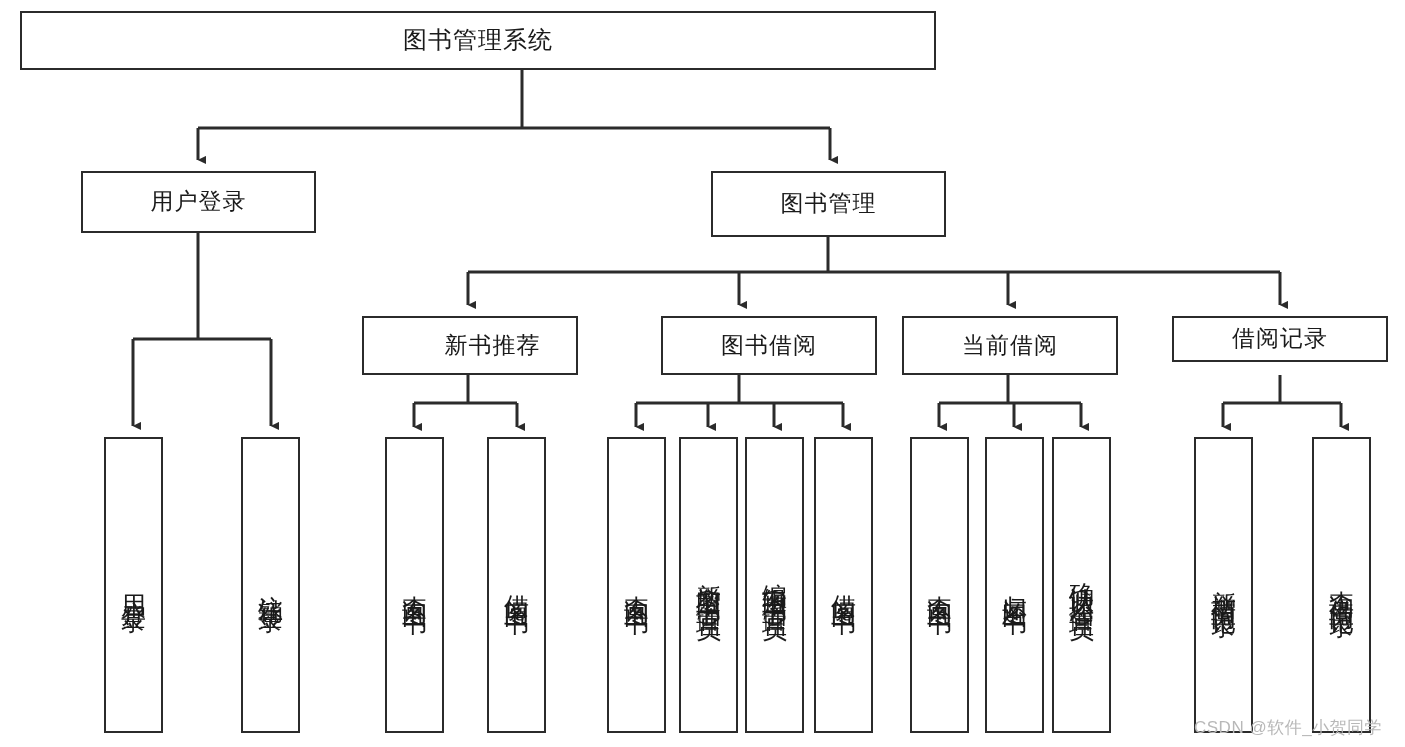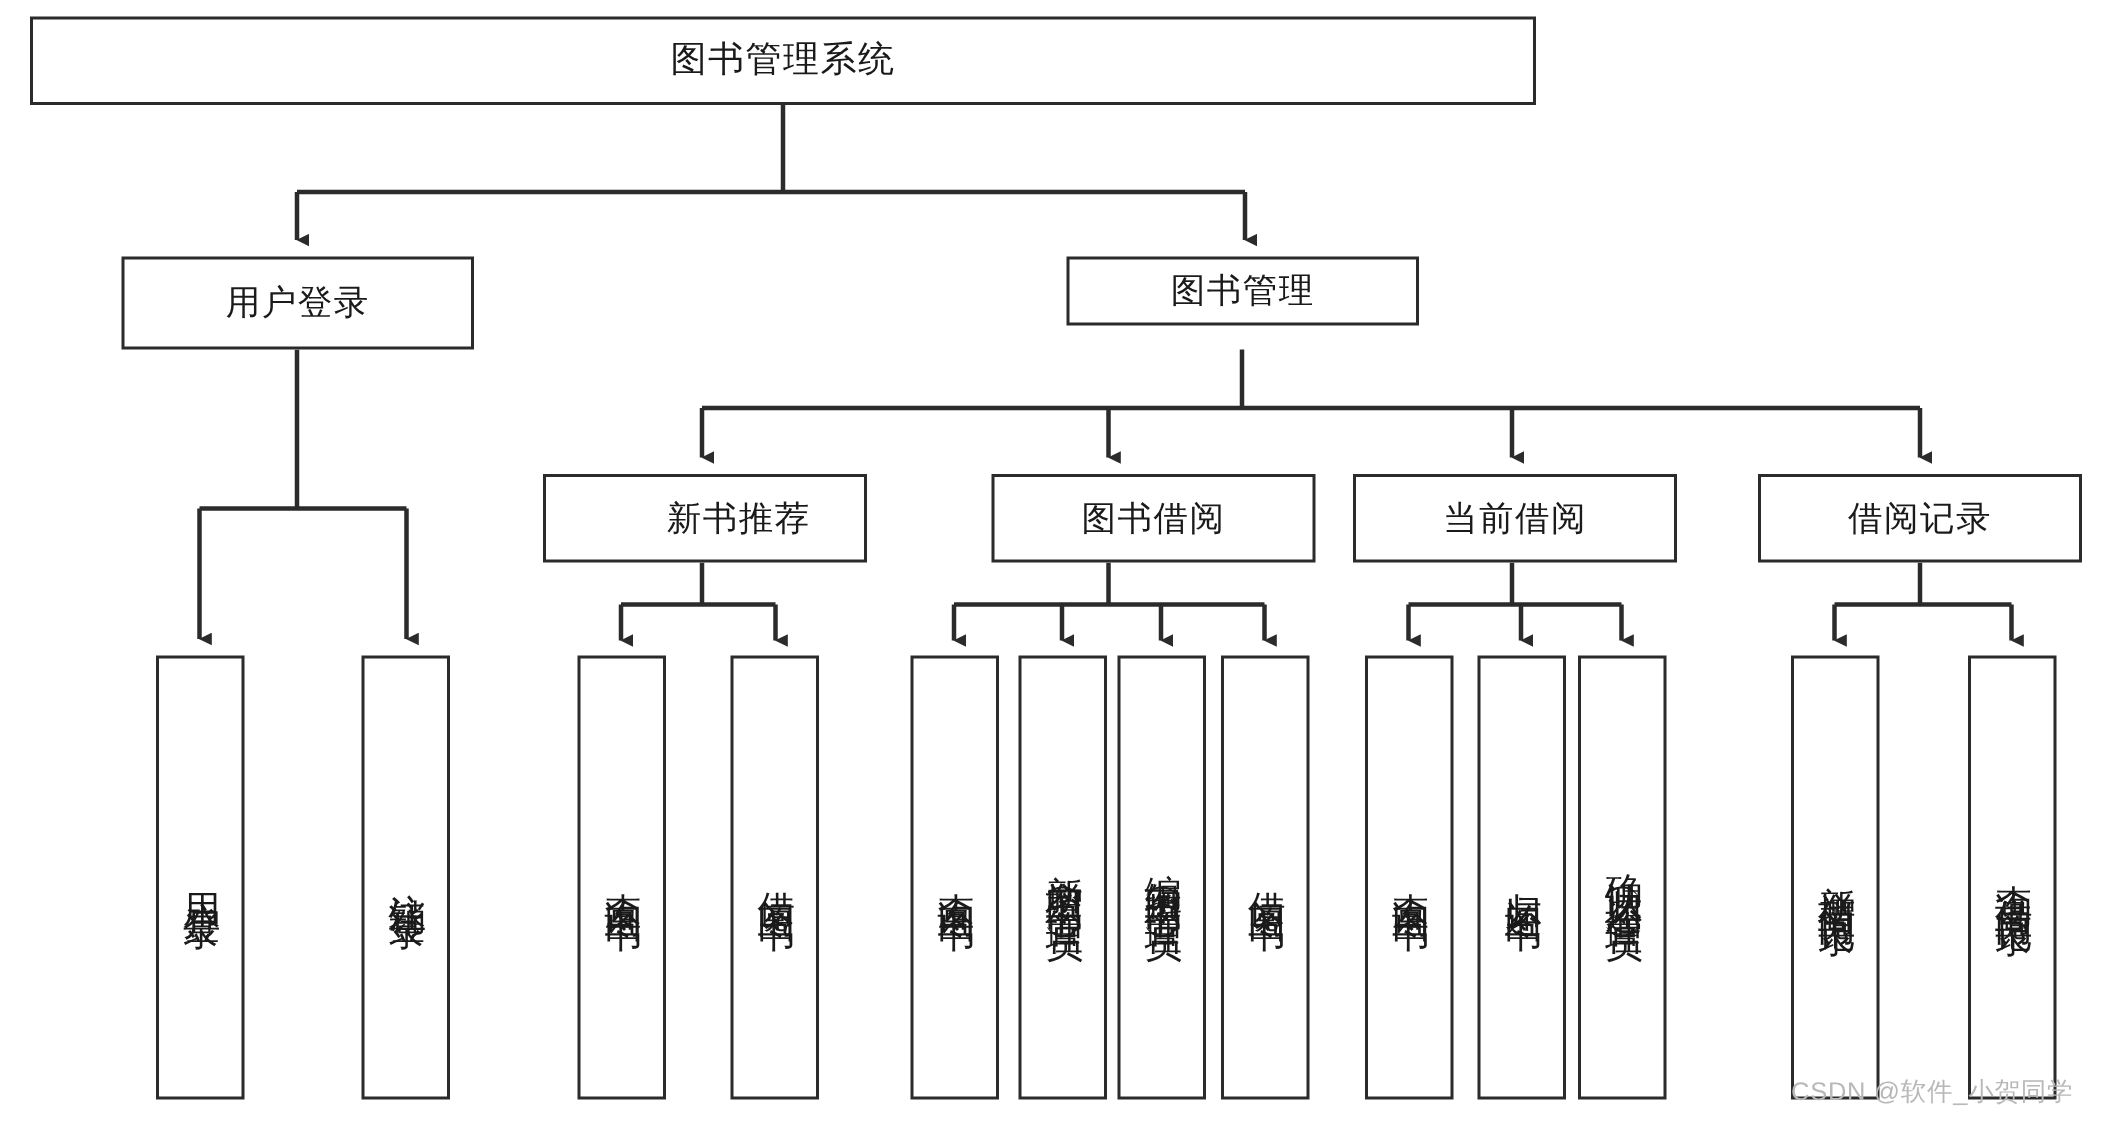--- a/index.html
+++ b/index.html
@@ -116,41 +116,41 @@
       <path d="M1014,403 L1014,427" marker-end="url(#arrowhead)"></path>
       <path d="M1081,403 L1081,427" marker-end="url(#arrowhead)"></path>
 
       <path d="M1280,375 L1280,403"></path>
       <path d="M1223,403 L1341,403"></path>
       <path d="M1223,403 L1223,427" marker-end="url(#arrowhead)"></path>
       <path d="M1341,403 L1341,427" marker-end="url(#arrowhead)"></path>
     </g>
   </svg>
 
-  <div class="node-box horiz root" style="left:20px; top:11px; width:1004px; height:59px;">
+  <div class="node-box horiz root" style="left:20px; top:11px; width:916px; height:59px;">
     <span>图书管理系统</span>
   </div>
 
   <div class="node-box horiz" style="left:81px; top:171px; width:235px; height:62px;">
     <span>用户登录</span>
   </div>
-  <div class="node-box horiz" style="left:711px; top:171px; width:235px; height:46px;">
+  <div class="node-box horiz" style="left:711px; top:171px; width:235px; height:66px;">
     <span>图书管理</span>
   </div>
 
   <div class="node-box horiz" style="left:362px; top:316px; width:216px; height:59px;padding-left:45px;">
     <span>新书推荐</span>
   </div>
   <div class="node-box horiz" style="left:633px; top:316px; width:216px; height:59px;margin-left:28px;">
     <span>图书借阅</span>
   </div>
   <div class="node-box horiz" style="left:902px; top:316px; width:216px; height:59px;">
     <span>当前借阅</span>
   </div>
-  <div class="node-box horiz" style="left:1172px; top:316px; width:216px; height:59px;">
+  <div class="node-box horiz" style="left:1172px; top:316px; width:216px; height:46px;">
     <span>借阅记录</span>
   </div>
 
   <div class="node-box vert" style="left:104px; top:437px; width:59px; height:296px;">
     <span class="vlabel">用户登录</span>
   </div>
   <div class="node-box vert" style="left:241px; top:437px; width:59px; height:296px;">
     <span class="vlabel">注销登录</span>
   </div>
 

